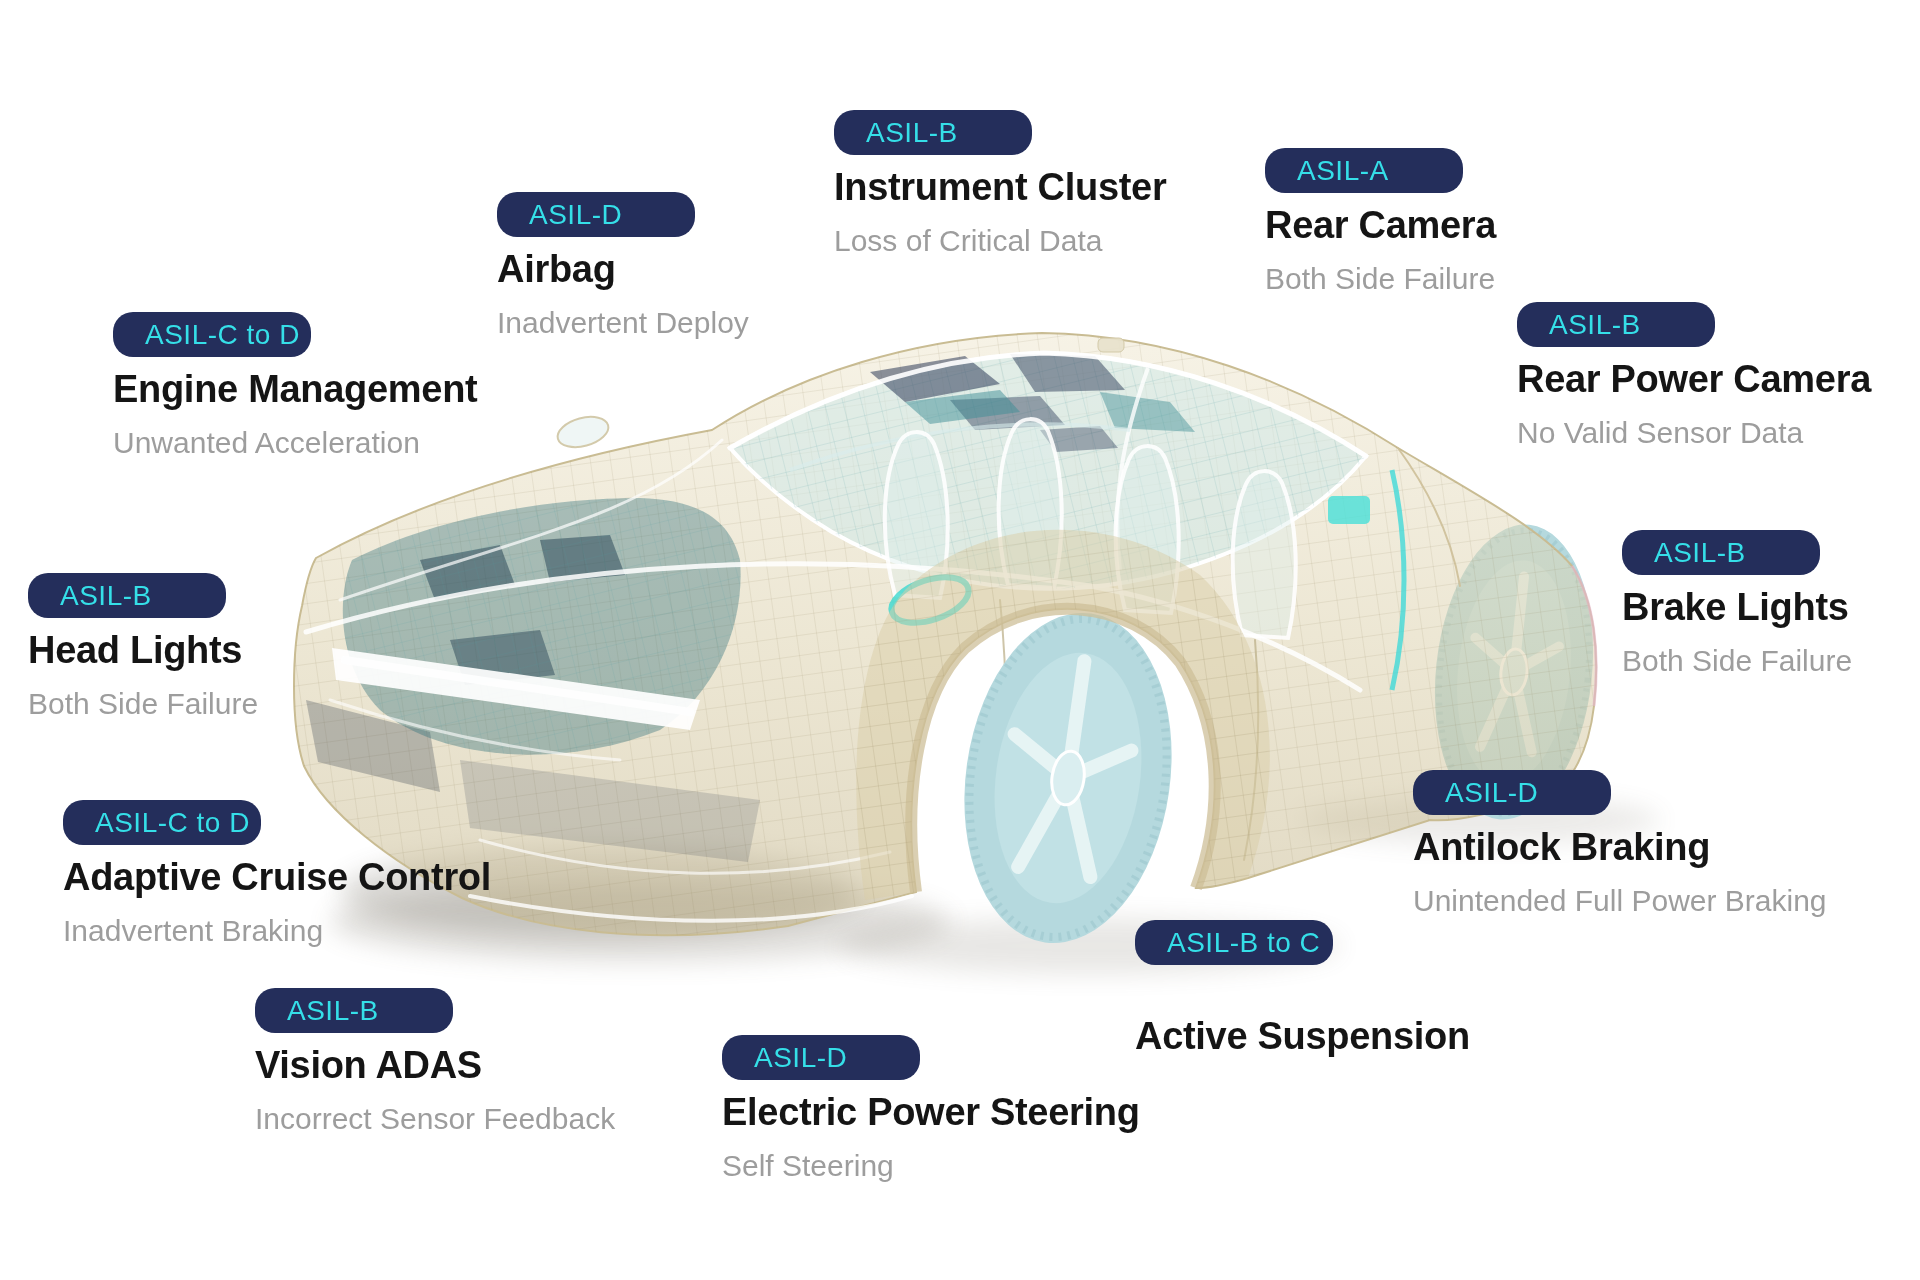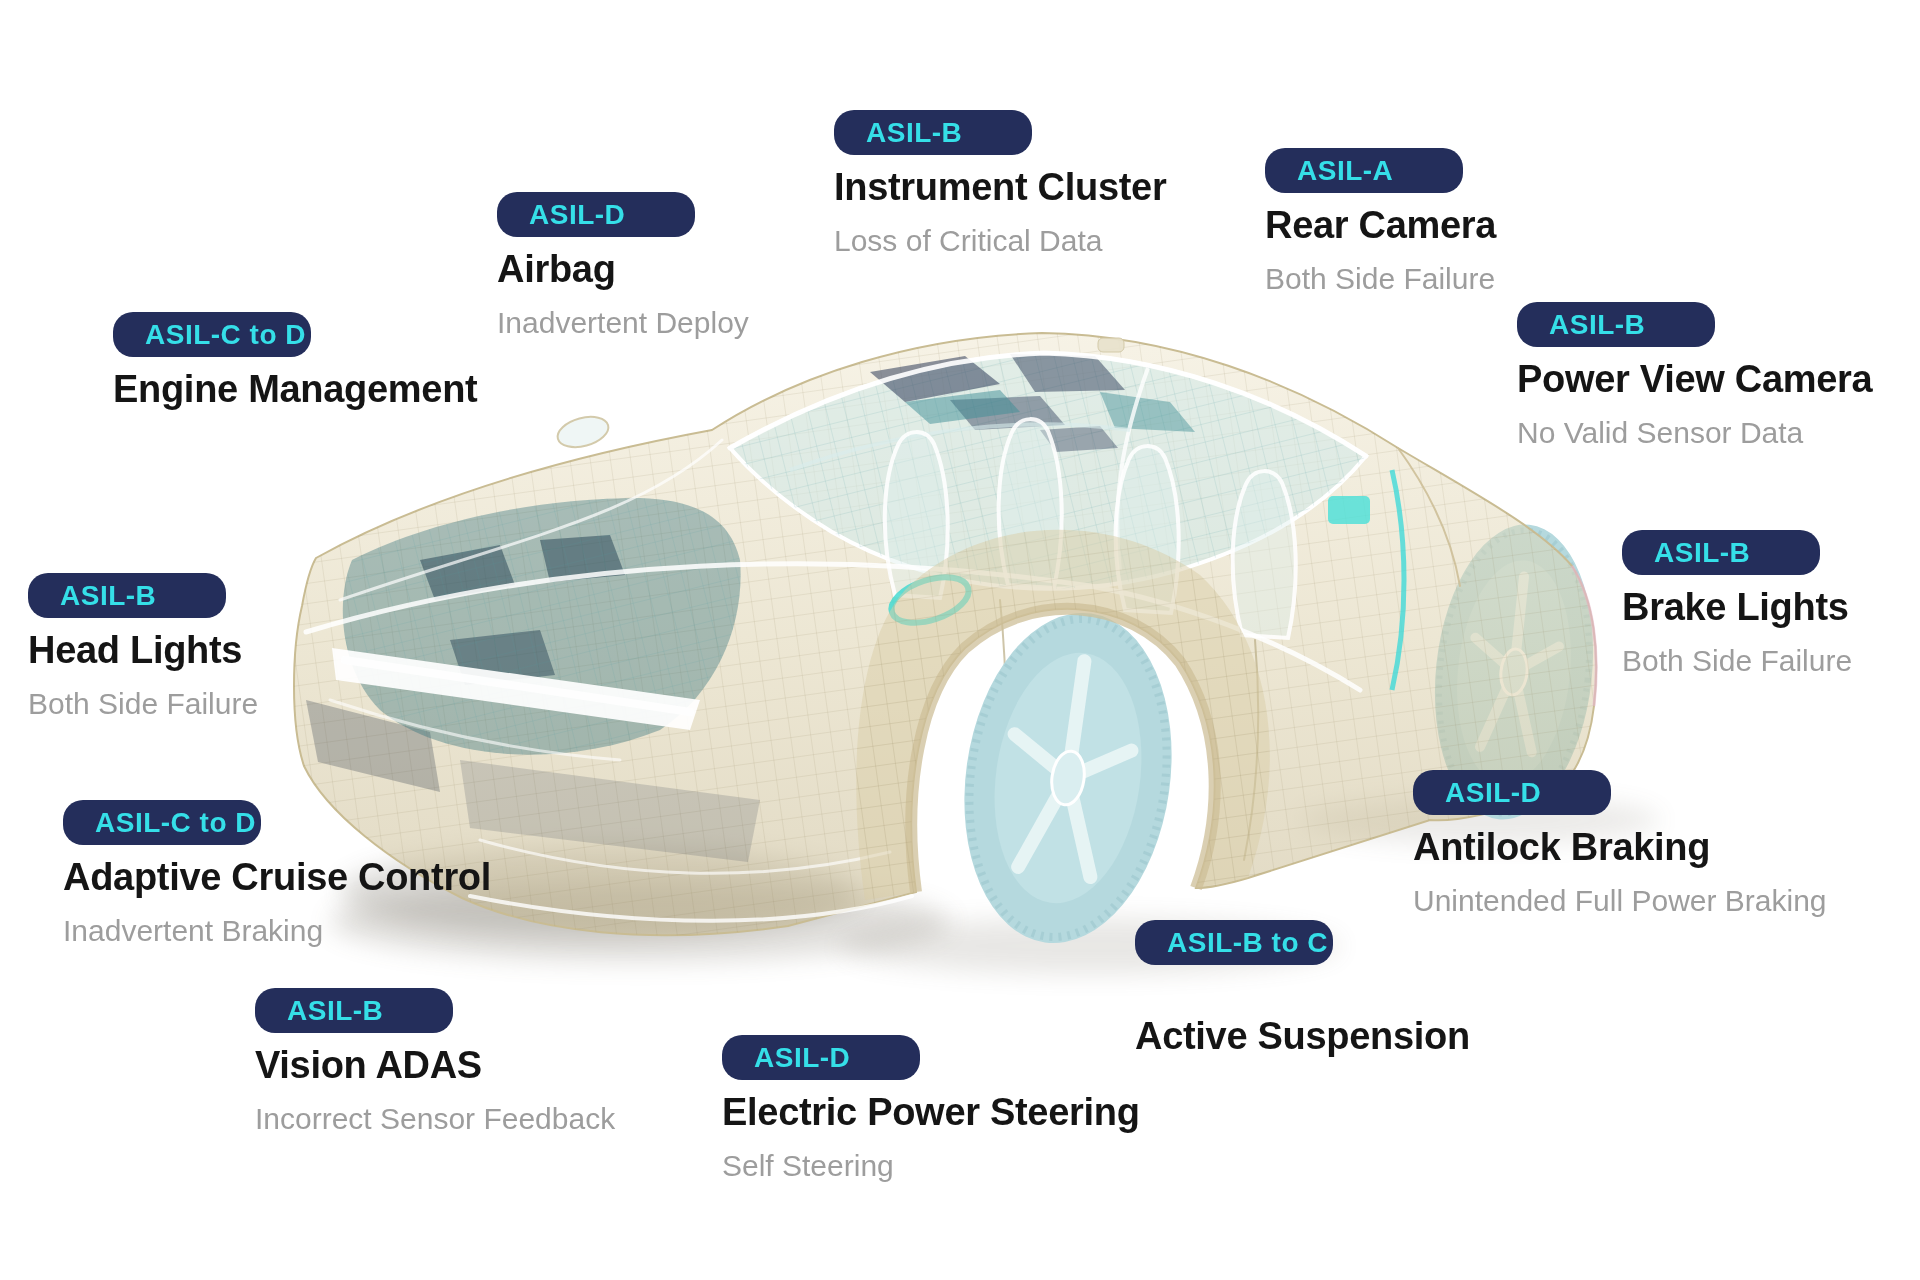--- a/index.html
+++ b/index.html
@@ -4,21 +4,21 @@
 <style>
   html,body{margin:0;padding:0;background:#ffffff;}
   .canvas{
     position:relative;width:1920px;height:1280px;background:#ffffff;
     overflow:hidden;font-family:"Liberation Sans",sans-serif;
   }
   .car-svg{position:absolute;left:0;top:0;width:1920px;height:1280px;}
   .label-group{position:absolute;display:flex;flex-direction:column;align-items:flex-start;z-index:5;}
   .asil-badge{
     width:198px;height:45px;box-sizing:border-box;padding-left:32px;
-    background:#242e5b;color:#35dfe8;font-size:28px;font-weight:bold;
+    background:#242e5b;color:#35dfe8;font-size:28px;font-weight:normal;
     line-height:45px;letter-spacing:.5px;white-space:nowrap;border-radius:20px;
   }
   .component-name{
     margin-top:11px;font-size:38px;font-weight:bold;color:#151515;
     letter-spacing:-.3px;line-height:1.12;white-space:nowrap;
   }
   .failure-mode{
     margin-top:14px;font-size:30px;color:#9d9d9d;line-height:1.2;white-space:nowrap;
   }
 </style>
@@ -228,25 +228,26 @@
 
   <div class="label-group" style="left:1265px;top:148px;">
     <div class="asil-badge"><span>ASIL-A</span></div>
     <div class="component-name">Rear Camera</div>
     <div class="failure-mode">Both Side Failure</div>
   </div>
 
   <div class="label-group" style="left:113px;top:312px;">
     <div class="asil-badge"><span>ASIL-C to D</span></div>
     <div class="component-name">Engine Management</div>
+    <div class="failure-mode">Unwanted Acceleration</div>
   </div>
 
   <div class="label-group" style="left:1517px;top:302px;">
     <div class="asil-badge"><span>ASIL-B</span></div>
-    <div class="component-name">Power View Camera</div>
+    <div class="component-name">Rear Power Camera</div>
     <div class="failure-mode">No Valid Sensor Data</div>
   </div>
 
   <div class="label-group" style="left:28px;top:573px;">
     <div class="asil-badge"><span>ASIL-B</span></div>
     <div class="component-name">Head Lights</div>
     <div class="failure-mode">Both Side Failure</div>
   </div>
 
   <div class="label-group" style="left:1622px;top:530px;">

